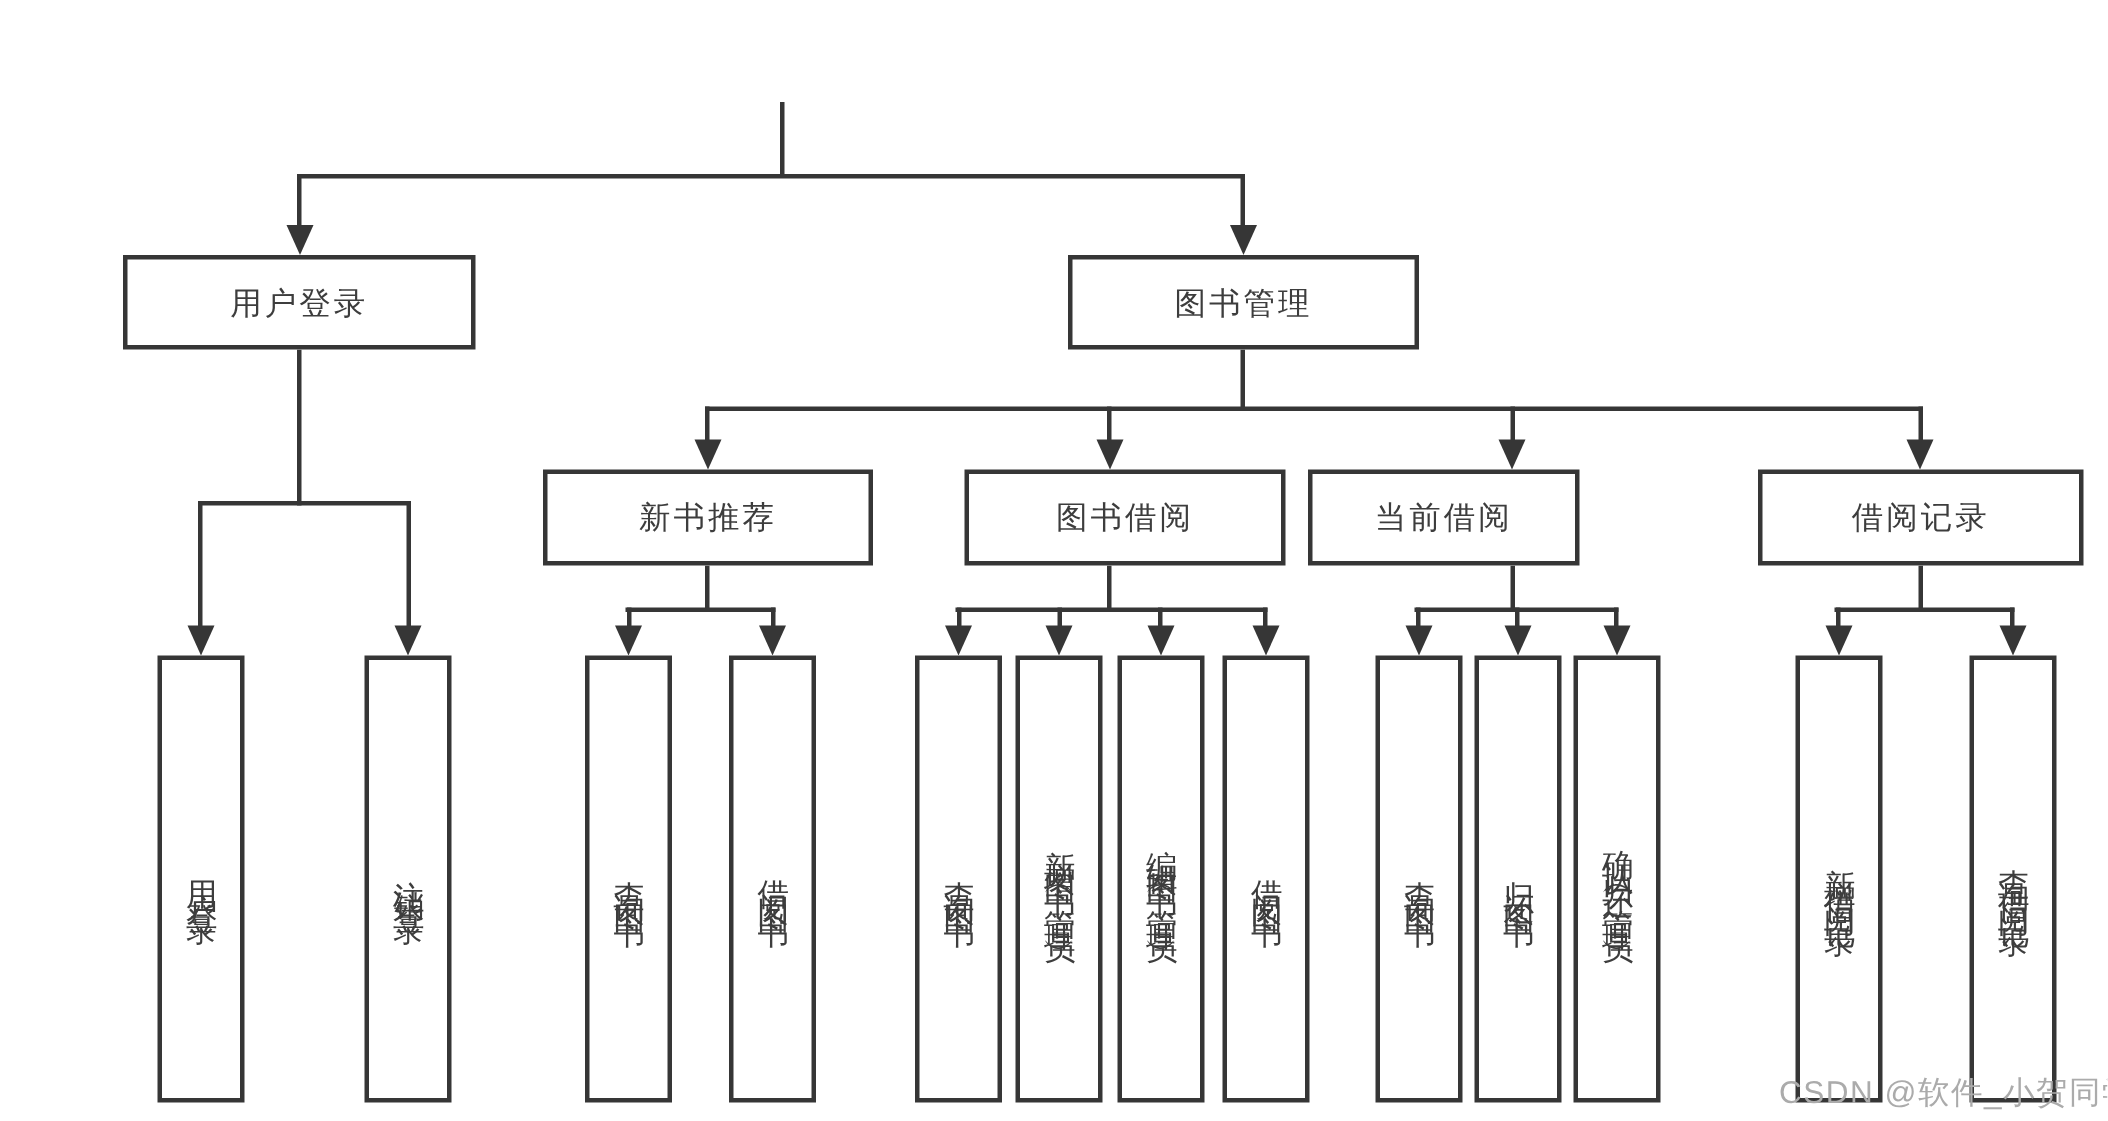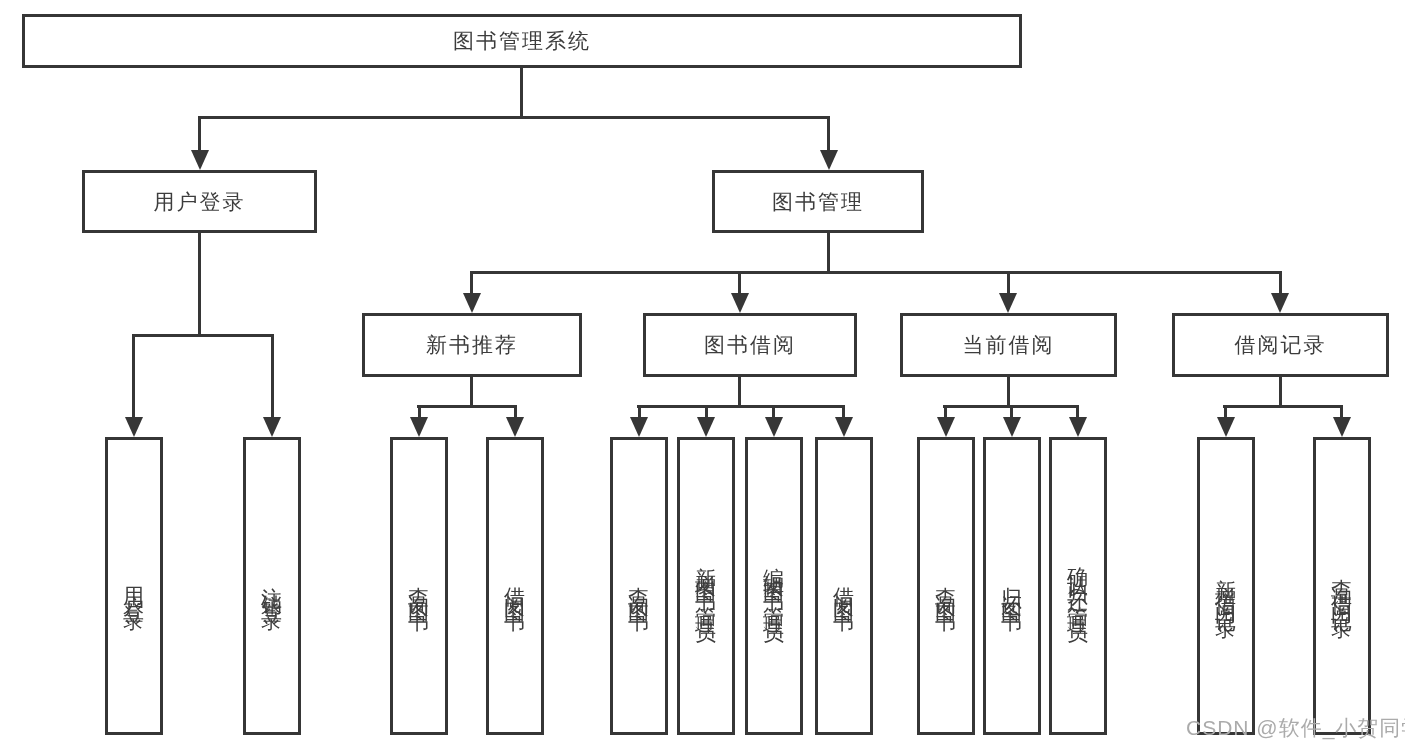--- a/index.html
+++ b/index.html
@@ -117,38 +117,35 @@
   <div class="arrow" style="left:1003px;top:417px"></div>
   <div class="arrow" style="left:1069px;top:417px"></div>
 
   <div class="line" style="left:1279px;top:377px;width:3px;height:31px"></div>
   <div class="line" style="left:1223px;top:405px;width:120px;height:3px"></div>
   <div class="line" style="left:1224px;top:405px;width:3px;height:16px"></div>
   <div class="line" style="left:1340px;top:405px;width:3px;height:16px"></div>
   <div class="arrow" style="left:1217px;top:417px"></div>
   <div class="arrow" style="left:1333px;top:417px"></div>
 
-  <div class="box h" style="left:22px;top:14px;width:1000px;height:54px">
-    <span>图书管理系统</span>
-  </div>
 
   <div class="box h" style="left:82px;top:170px;width:235px;height:63px">
     <span>用户登录</span>
   </div>
-  <div class="box h" style="left:712px;top:170px;width:212px;height:63px">
+  <div class="box h" style="left:712px;top:170px;width:234px;height:63px">
     <span>图书管理</span>
   </div>
 
   <div class="box h" style="left:362px;top:313px;width:220px;height:64px">
     <span>新书推荐</span>
   </div>
   <div class="box h" style="left:643px;top:313px;width:214px;height:64px">
     <span>图书借阅</span>
   </div>
-  <div class="box h" style="left:900px;top:313px;width:217px;height:64px">
+  <div class="box h" style="left:872px;top:313px;width:181px;height:64px">
     <span>当前借阅</span>
   </div>
   <div class="box h" style="left:1172px;top:313px;width:217px;height:64px">
     <span>借阅记录</span>
   </div>
 
   <div class="box v" style="left:105px;top:437px;width:58px;height:298px">
     <span>用户登录</span>
   </div>
   <div class="box v" style="left:243px;top:437px;width:58px;height:298px">

